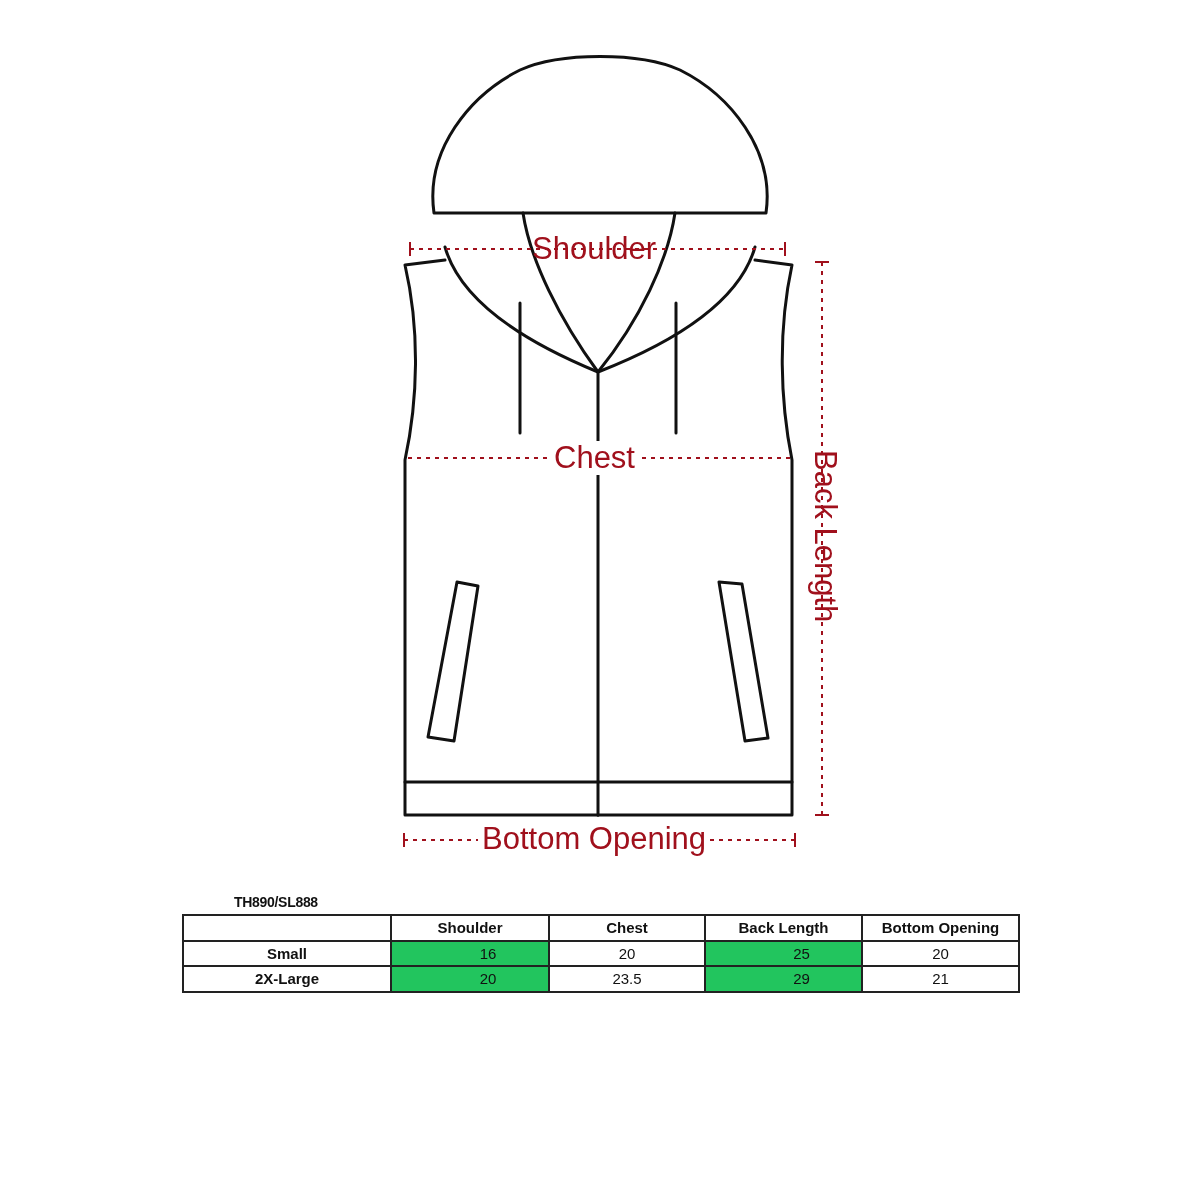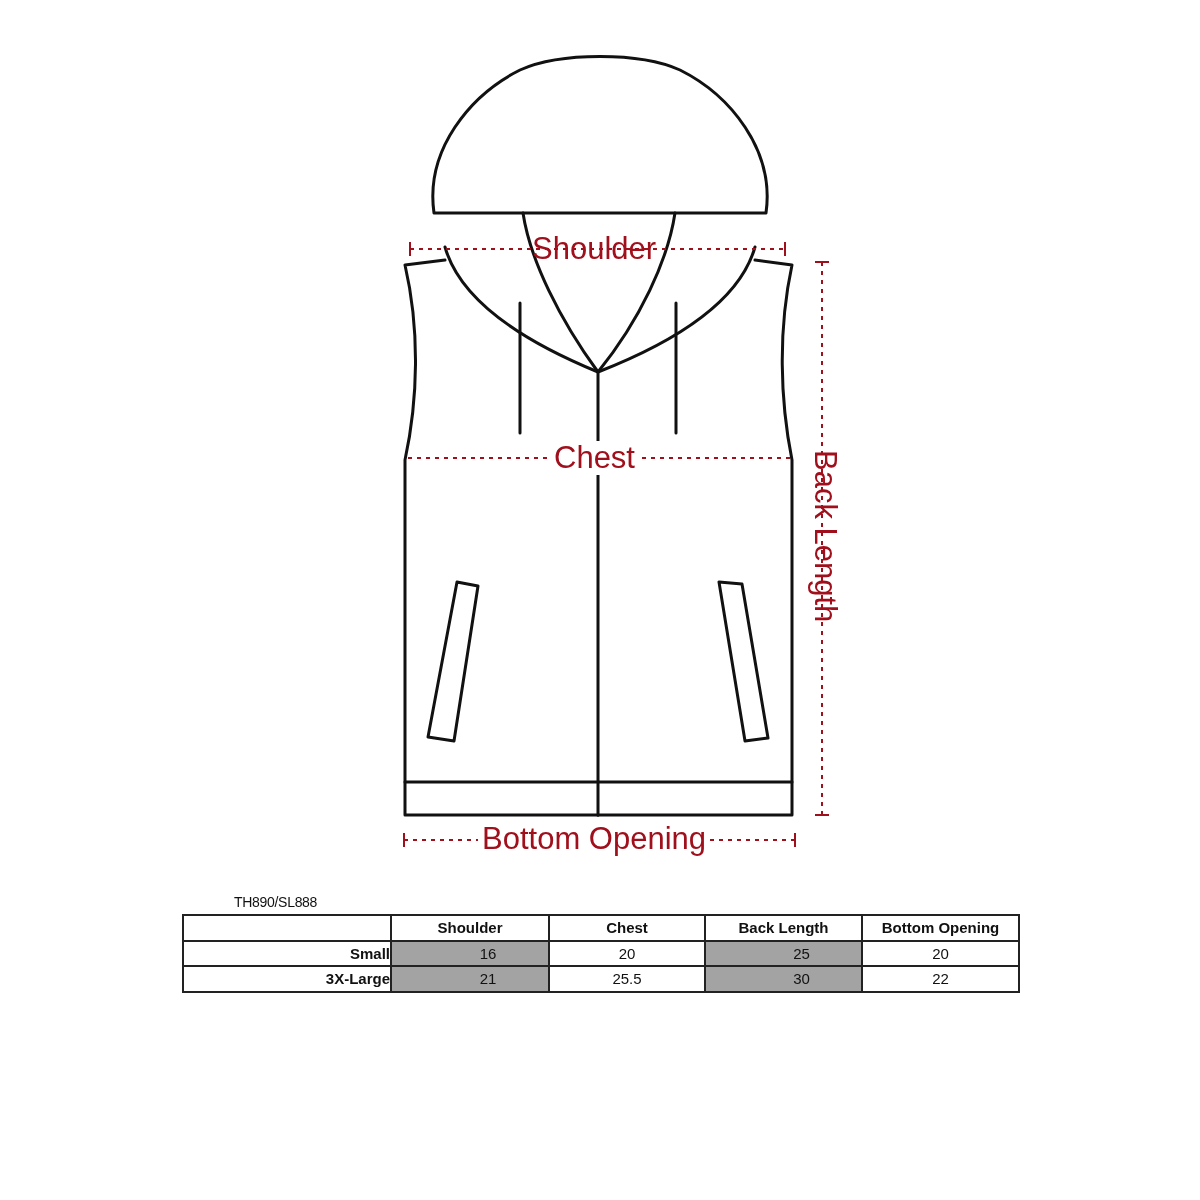--- a/index.html
+++ b/index.html
@@ -3,30 +3,30 @@
 <meta charset="utf-8">
 <style>
   html,body{margin:0;padding:0;background:#fff;}
   body{width:1200px;height:1200px;position:relative;overflow:hidden;font-family:"Liberation Sans",sans-serif;}
   #diagram{position:absolute;left:0;top:0;width:1200px;height:880px;}
   .lbl{position:absolute;color:#a0101c;font-family:"Liberation Sans",sans-serif;font-size:31px;white-space:nowrap;background:#fff;padding:0 4px;line-height:34px;}
   #lbl-shoulder{left:528px;top:232px;background:transparent;}
   #lbl-chest{left:550px;top:441px;}
   #lbl-bottom{left:478px;top:822px;}
   #lbl-back{left:800px;top:440px;transform-origin:0 0;transform:translate(0,0) rotate(90deg);left:842px;top:446px;background:transparent;}
-  #style-code{position:absolute;left:234px;top:894px;font-size:14px;font-weight:normal;color:#111;letter-spacing:-0.3px;}
+  #style-code{position:absolute;left:234px;top:894px;font-size:14px;font-weight:bold;color:#111;letter-spacing:-0.3px;}
   table.sizes{position:absolute;left:182px;top:914px;border-collapse:collapse;font-family:"Liberation Sans",sans-serif;font-size:15px;color:#111;}
   table.sizes td, table.sizes th{border:2px solid #222;height:23.5px;padding:0;text-align:center;}
   table.sizes th{font-weight:bold;font-size:15px;}
-  table.sizes td.rowhead{font-weight:bold;width:206px;text-align:right;}
+  table.sizes td.rowhead{font-weight:bold;width:206px;}
   table.sizes .c1{width:156px;}
   table.sizes .c2{width:154px;}
   table.sizes .c3{width:155px;}
   table.sizes .c4{width:155px;}
-  table.sizes td.shade{background:#a3a3a3;padding-left:36px;}
+  table.sizes td.shade{background:#22c55e;padding-left:36px;}
   table.sizes th.c0{width:206px;}
 </style>
 </head>
 <body>
 
 <div id="diagram">
   <svg width="1200" height="880" viewBox="0 0 1200 880">
     <g fill="none" stroke="#111" stroke-width="3" stroke-linejoin="round" stroke-linecap="round">
 
       <path d="M434,213 C425,150 470,95 520,70 C560,52 640,52 680,70 C730,95 775,150 766,213 Z"></path>
@@ -86,20 +86,20 @@
   </thead>
   <tbody>
     <tr>
       <td class="rowhead">Small</td>
       <td class="shade">16</td>
       <td>20</td>
       <td class="shade">25</td>
       <td>20</td>
     </tr>
     <tr>
-      <td class="rowhead">3X-Large</td>
-      <td class="shade">21</td>
-      <td>25.5</td>
-      <td class="shade">30</td>
-      <td>22</td>
+      <td class="rowhead">2X-Large</td>
+      <td class="shade">20</td>
+      <td>23.5</td>
+      <td class="shade">29</td>
+      <td>21</td>
     </tr>
   </tbody>
 </table>
 
 </body></html>

